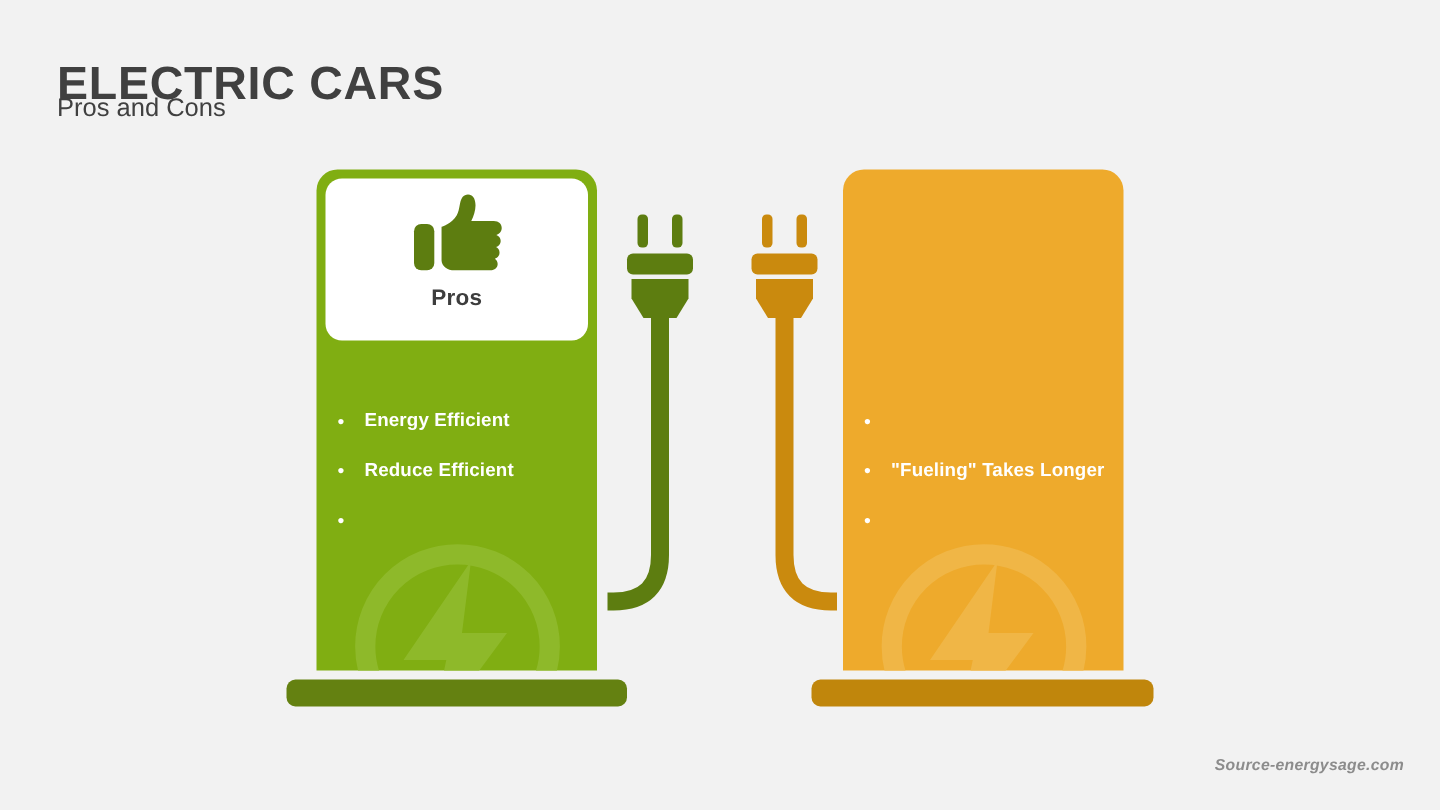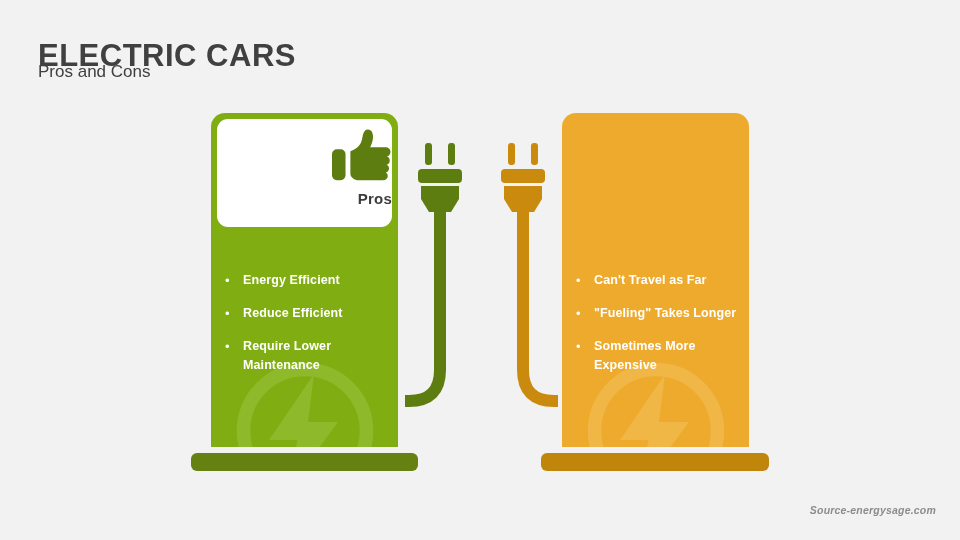--- a/index.html
+++ b/index.html
@@ -72,21 +72,21 @@
     position: absolute;
     left: 6px;
     top: 6px;
     width: 175px;
     height: 108px;
     background: #ffffff;
     border-radius: 11px;
     box-sizing: border-box;
     display: flex;
     flex-direction: column;
-    align-items: flex-end;
+    align-items: center;
     justify-content: flex-start;
     padding-top: 9px;
   }
   .thumb-icon { width: 62px; height: 58px; display: block; }
   .head-label {
     margin-top: 4px;
     font-size: 15px;
     font-weight: bold;
     color: #3d3d3d;
     letter-spacing: 0.2px;
@@ -187,47 +187,44 @@
       <div class="bullet-row">
         <span class="bullet-dot">•</span>
         <span class="bullet-text">Energy Efficient</span>
       </div>
       <div class="bullet-row">
         <span class="bullet-dot">•</span>
         <span class="bullet-text">Reduce Efficient</span>
       </div>
       <div class="bullet-row">
         <span class="bullet-dot">•</span>
-        <span class="bullet-text">Require Lower Maintenance</span>
       </div>
     </div>
   </div>
 
   <div class="station cons">
 
     <div class="watermark">
       <svg viewBox="0 0 100 100" xmlns="http://www.w3.org/2000/svg">
         <circle cx="50" cy="50" r="41" fill="none" stroke="#f0b646" stroke-width="9"></circle>
         <path d="M56 12 L26 56 L45 56 L38 90 L72 44 L52 44 Z" fill="#f0b646"></path>
       </svg>
     </div>
 
 
     <div class="bullets">
       <div class="bullet-row">
         <span class="bullet-dot">•</span>
-        <span class="bullet-text">Can't Travel as Far</span>
       </div>
       <div class="bullet-row">
         <span class="bullet-dot">•</span>
         <span class="bullet-text">"Fueling" Takes Longer</span>
       </div>
       <div class="bullet-row">
         <span class="bullet-dot">•</span>
-        <span class="bullet-text">Sometimes More Expensive</span>
       </div>
     </div>
   </div>
 
   <div class="base-bar pros"></div>
   <div class="base-bar cons"></div>
 
   <div class="plug-layer">
     <svg width="960" height="540" viewBox="0 0 960 540" xmlns="http://www.w3.org/2000/svg">
 

